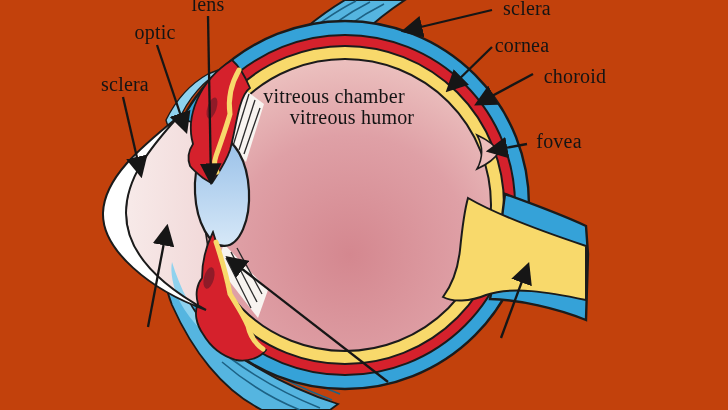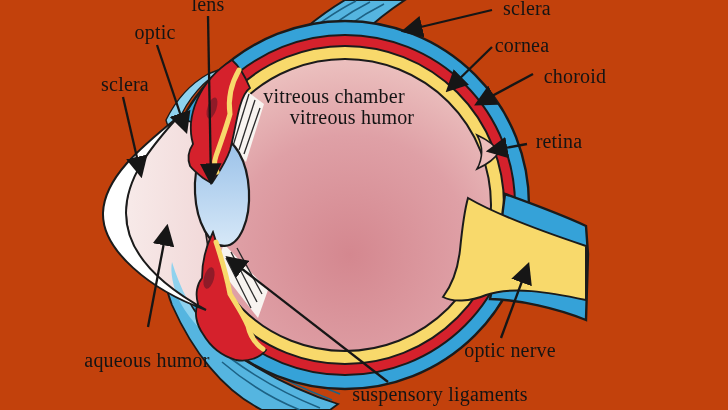--- a/index.html
+++ b/index.html
@@ -120,20 +120,17 @@
     <line class="arrow" marker-end="url(#ah)" x1="501" y1="338" x2="528" y2="265"></line>
   </g>
 </svg>
 
 <div class="lbl" style="left:208px;top:-6px;">lens</div>
 <div class="lbl" style="left:155px;top:22px;">optic</div>
 <div class="lbl" style="left:125px;top:74px;">sclera</div>
 <div class="lbl" style="left:527px;top:-2px;">sclera</div>
 <div class="lbl" style="left:522px;top:35px;">cornea</div>
 <div class="lbl" style="left:575px;top:66px;">choroid</div>
-<div class="lbl" style="left:559px;top:131px;">retina</div>
+<div class="lbl" style="left:559px;top:131px;">fovea</div>
 <div class="lbl" style="left:334px;top:86px;">vitreous chamber</div>
 <div class="lbl" style="left:352px;top:107px;">vitreous humor</div>
-<div class="lbl" style="left:147px;top:350px;">aqueous humor</div>
-<div class="lbl" style="left:510px;top:340px;">optic nerve</div>
-<div class="lbl" style="left:440px;top:384px;">suspensory ligaments</div>
 
 </div>
 
 </body></html>

